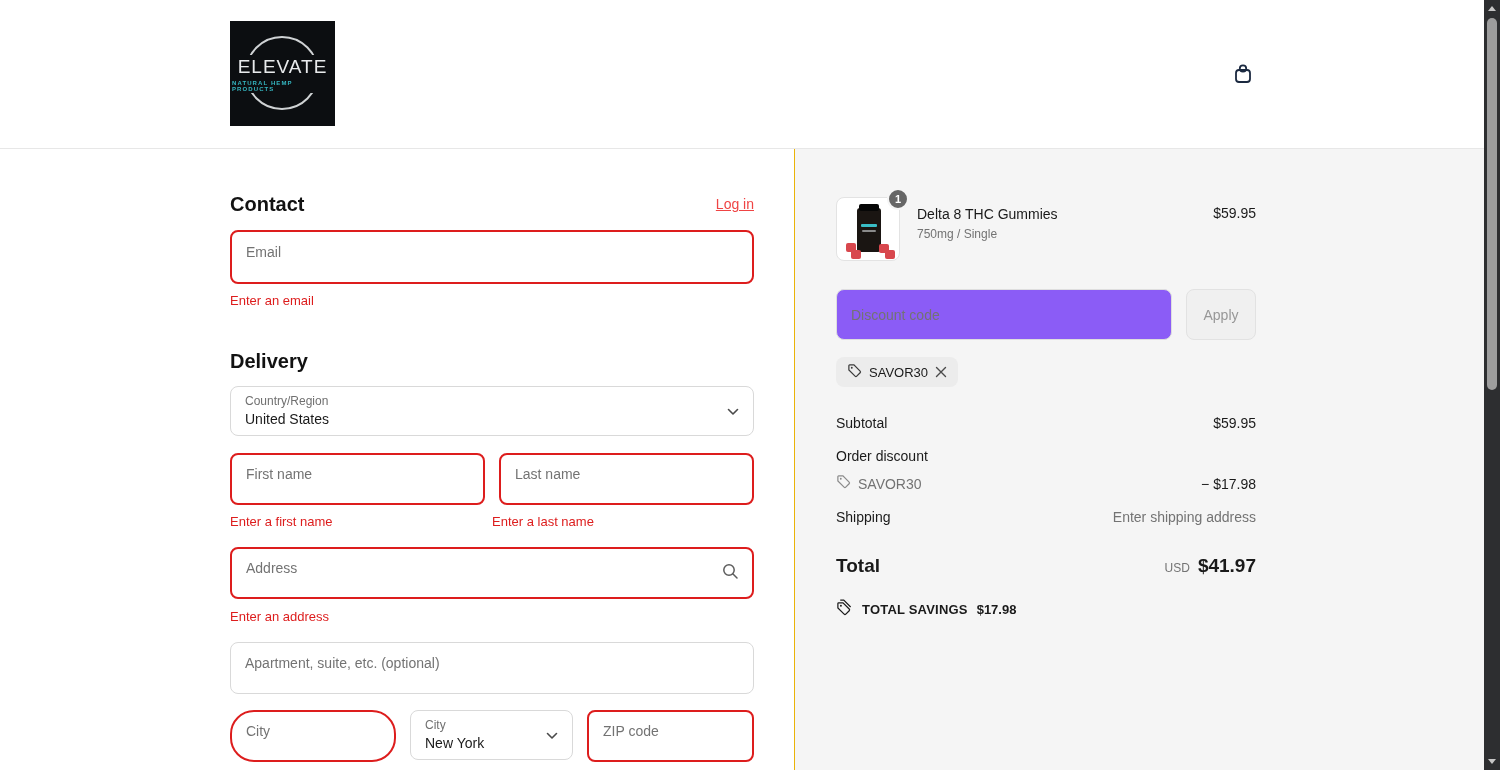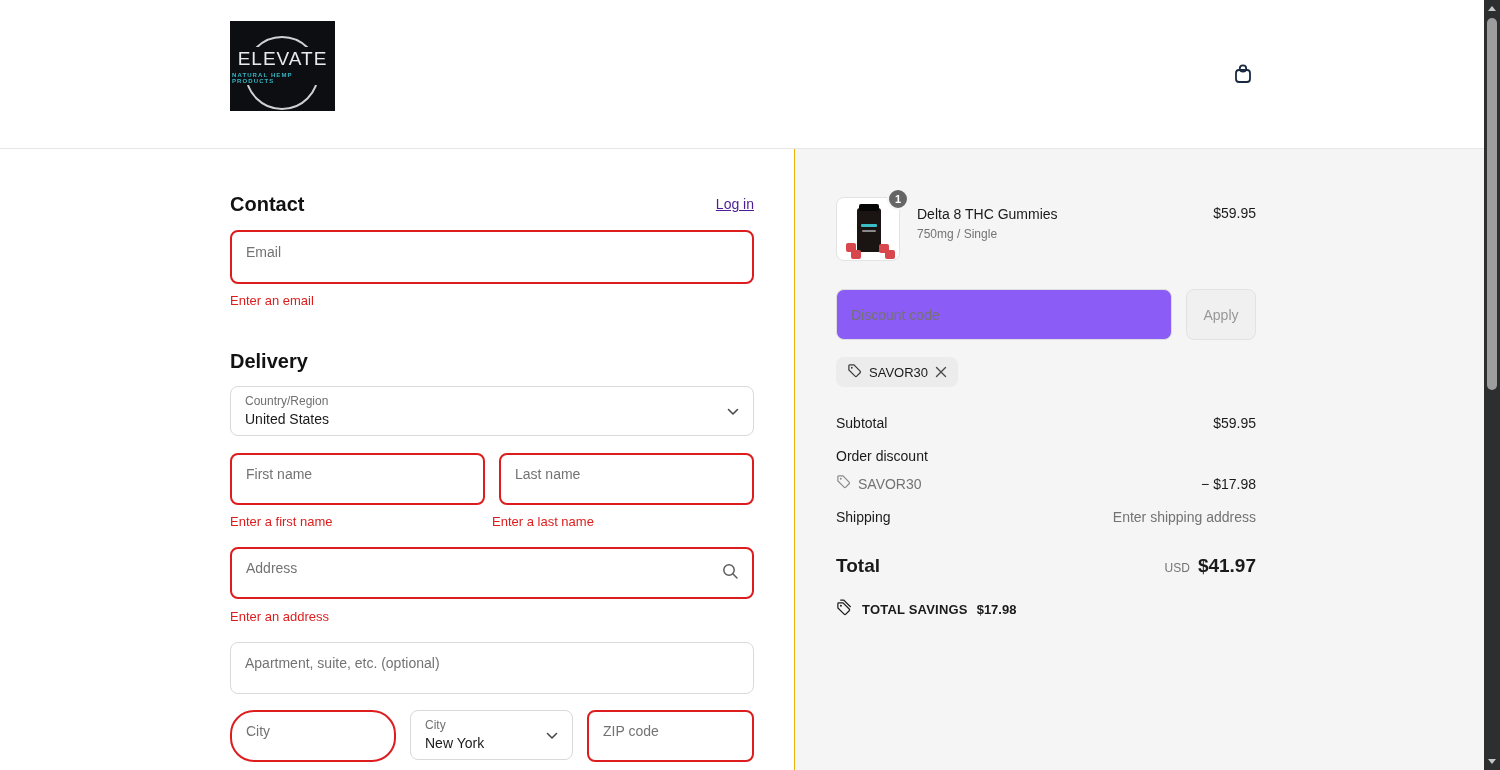--- a/index.html
+++ b/index.html
@@ -2,37 +2,37 @@
 <html><head>
 <meta charset="utf-8">
 <style>
   * { margin:0; padding:0; box-sizing:border-box; }
   html,body { background:#fff; }
   body { font-family:"Liberation Sans", sans-serif; color:#1a1a1a; }
   .page { position:relative; width:1500px; height:770px; overflow:hidden; background:#fff; }
 
   
   .header { position:absolute; top:0; left:0; width:1484px; height:149px; background:#fff; border-bottom:1px solid #e7e7e7; }
-  .logo { position:absolute; left:230px; top:21px; width:105px; height:90px; background:#0c0e11; display:flex; flex-direction:column; align-items:center; justify-content:center; overflow:hidden; }
+  .logo { position:absolute; left:230px; top:21px; width:105px; height:105px; background:#0c0e11; display:flex; flex-direction:column; align-items:center; justify-content:center; overflow:hidden; }
   .logo-arc { position:absolute; left:15px; top:15px; width:74px; height:74px; border:2px solid #cfd2d4; border-radius:50%; }
   .logo-line1 { position:relative; z-index:2; background:#0c0e11; color:#e8eaec; font-size:19px; letter-spacing:1px; font-weight:400; padding:1px 2px; }
   .logo-line2 { position:relative; z-index:2; background:#0c0e11; color:#35b7c2; font-size:6px; font-weight:700; letter-spacing:1.1px; padding:1px 2px; }
   .cart-btn { position:absolute; left:1228px; top:60px; width:30px; height:30px; background:none; border:none; cursor:pointer; }
 
   
   .main { position:absolute; top:149px; left:0; width:1484px; height:621px; display:flex; }
   .col-left { flex:0 0 795px; background:#fff; border-right:1px solid #eab308; }
   .left-inner { padding-left:230px; width:754px; }
   .col-right { flex:1; background:#f5f5f5; }
   .right-inner { padding:48px 0 0 41px; width:461px; }
 
   
   .contact-head { margin-top:42px; display:flex; justify-content:space-between; align-items:flex-end; line-height:26px; }
   h1,h2 { font-size:20px; font-weight:700; color:#121212; }
-  .login-link { font-size:14px; color:#4c1d95; text-decoration:underline; cursor:pointer; }
+  .login-link { font-size:14px; color:#ef4444; text-decoration:underline; cursor:pointer; }
   .section-title { margin-top:38px; line-height:28px; }
 
   .field { position:relative; width:524px; height:52px; background:#fff; border:1px solid #d9d9d9; border-radius:8px; }
   .field.tall { height:54px; margin-top:13px; }
   .field.err-b { border:2px solid #dd1d1d; }
   .field input { width:100%; height:100%; border:none; outline:none; background:transparent; border-radius:8px; font:14px "Liberation Sans", sans-serif; color:#1a1a1a; padding:0 40px 10px 14px; }
   .field input::placeholder { color:#737373; opacity:1; }
   .err-text { margin-top:9px; font-size:13px; line-height:16px; color:#dd1d1d; }
 
   .select { position:relative; width:524px; height:50px; margin-top:11px; background:#fff; border:1px solid #d9d9d9; border-radius:8px; padding:7px 14px; cursor:pointer; }

